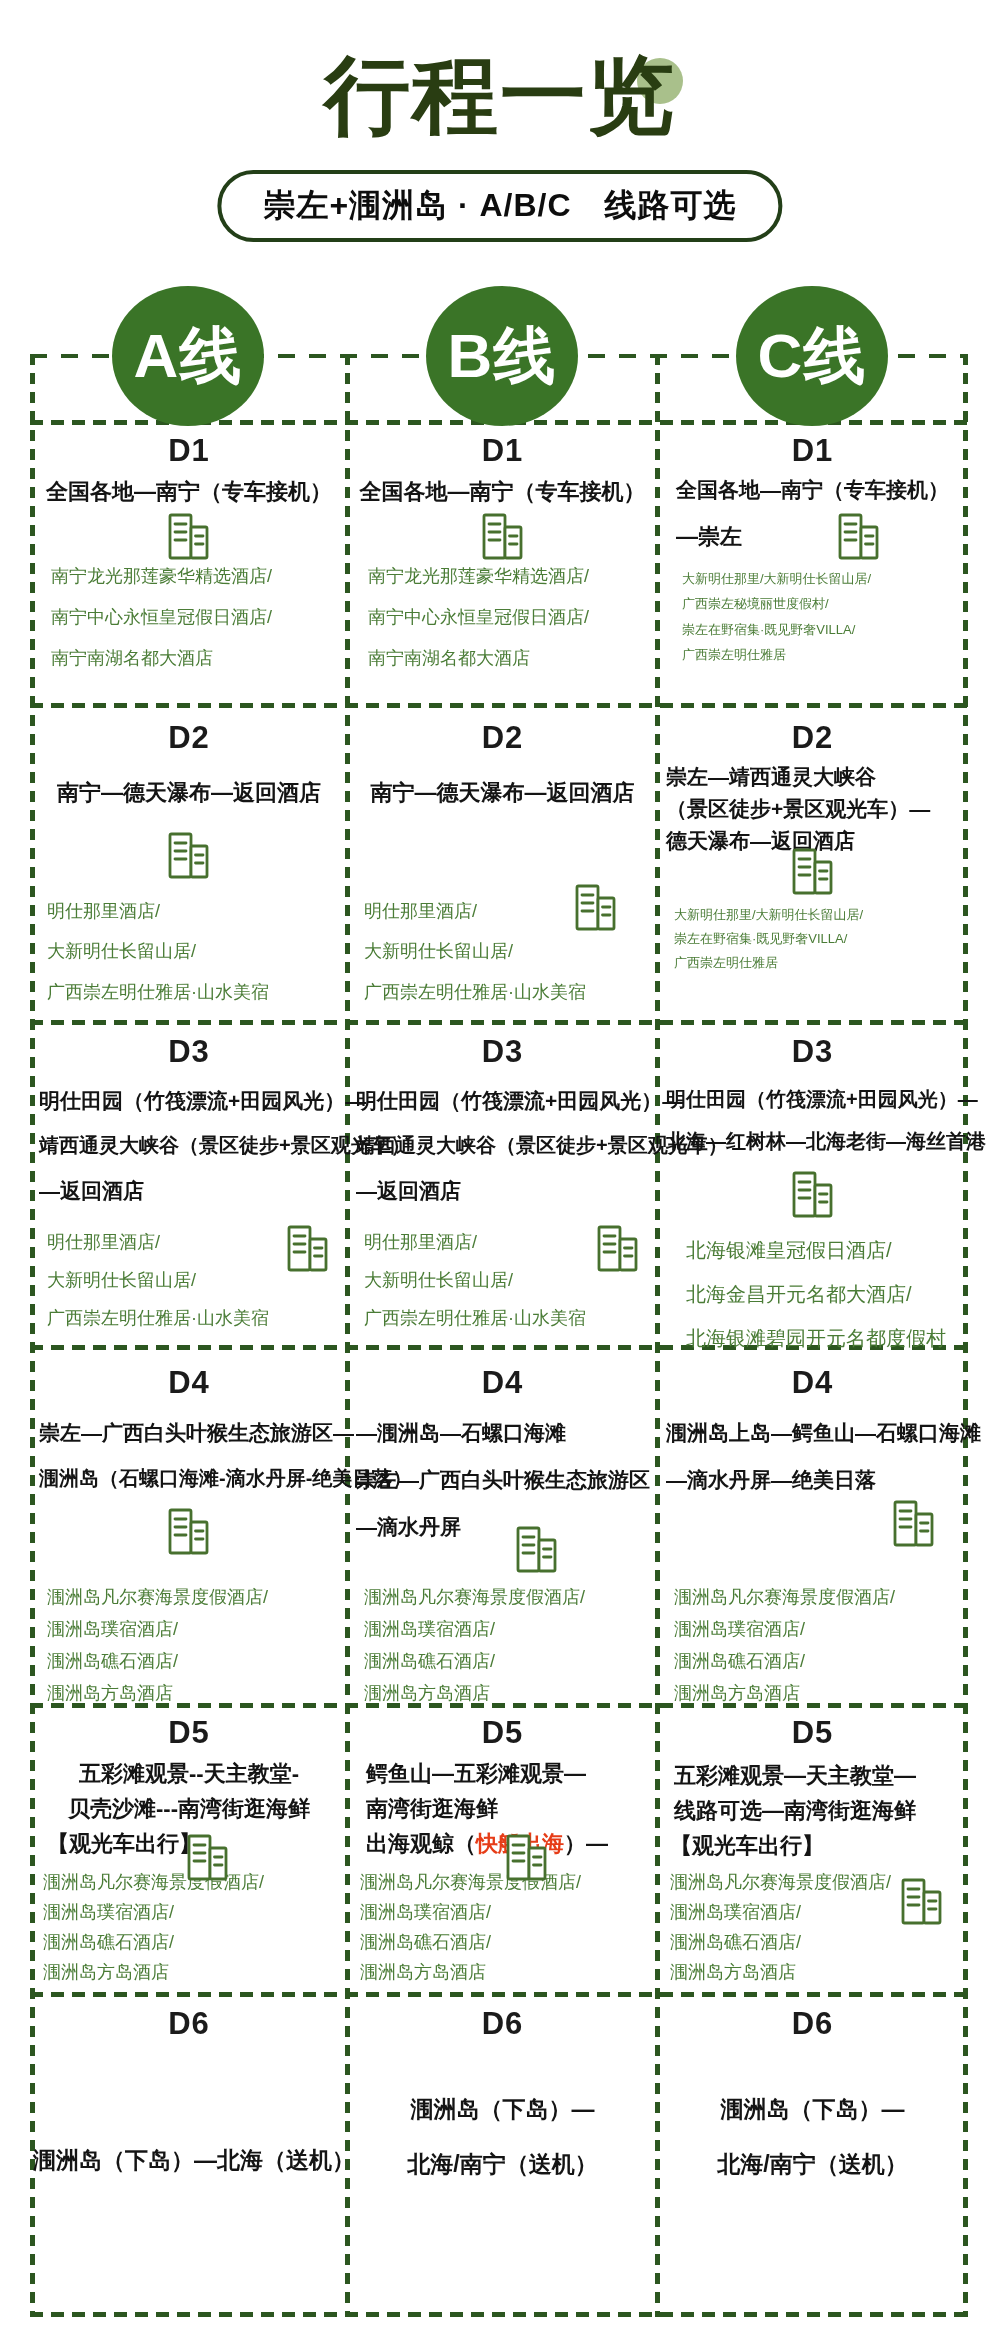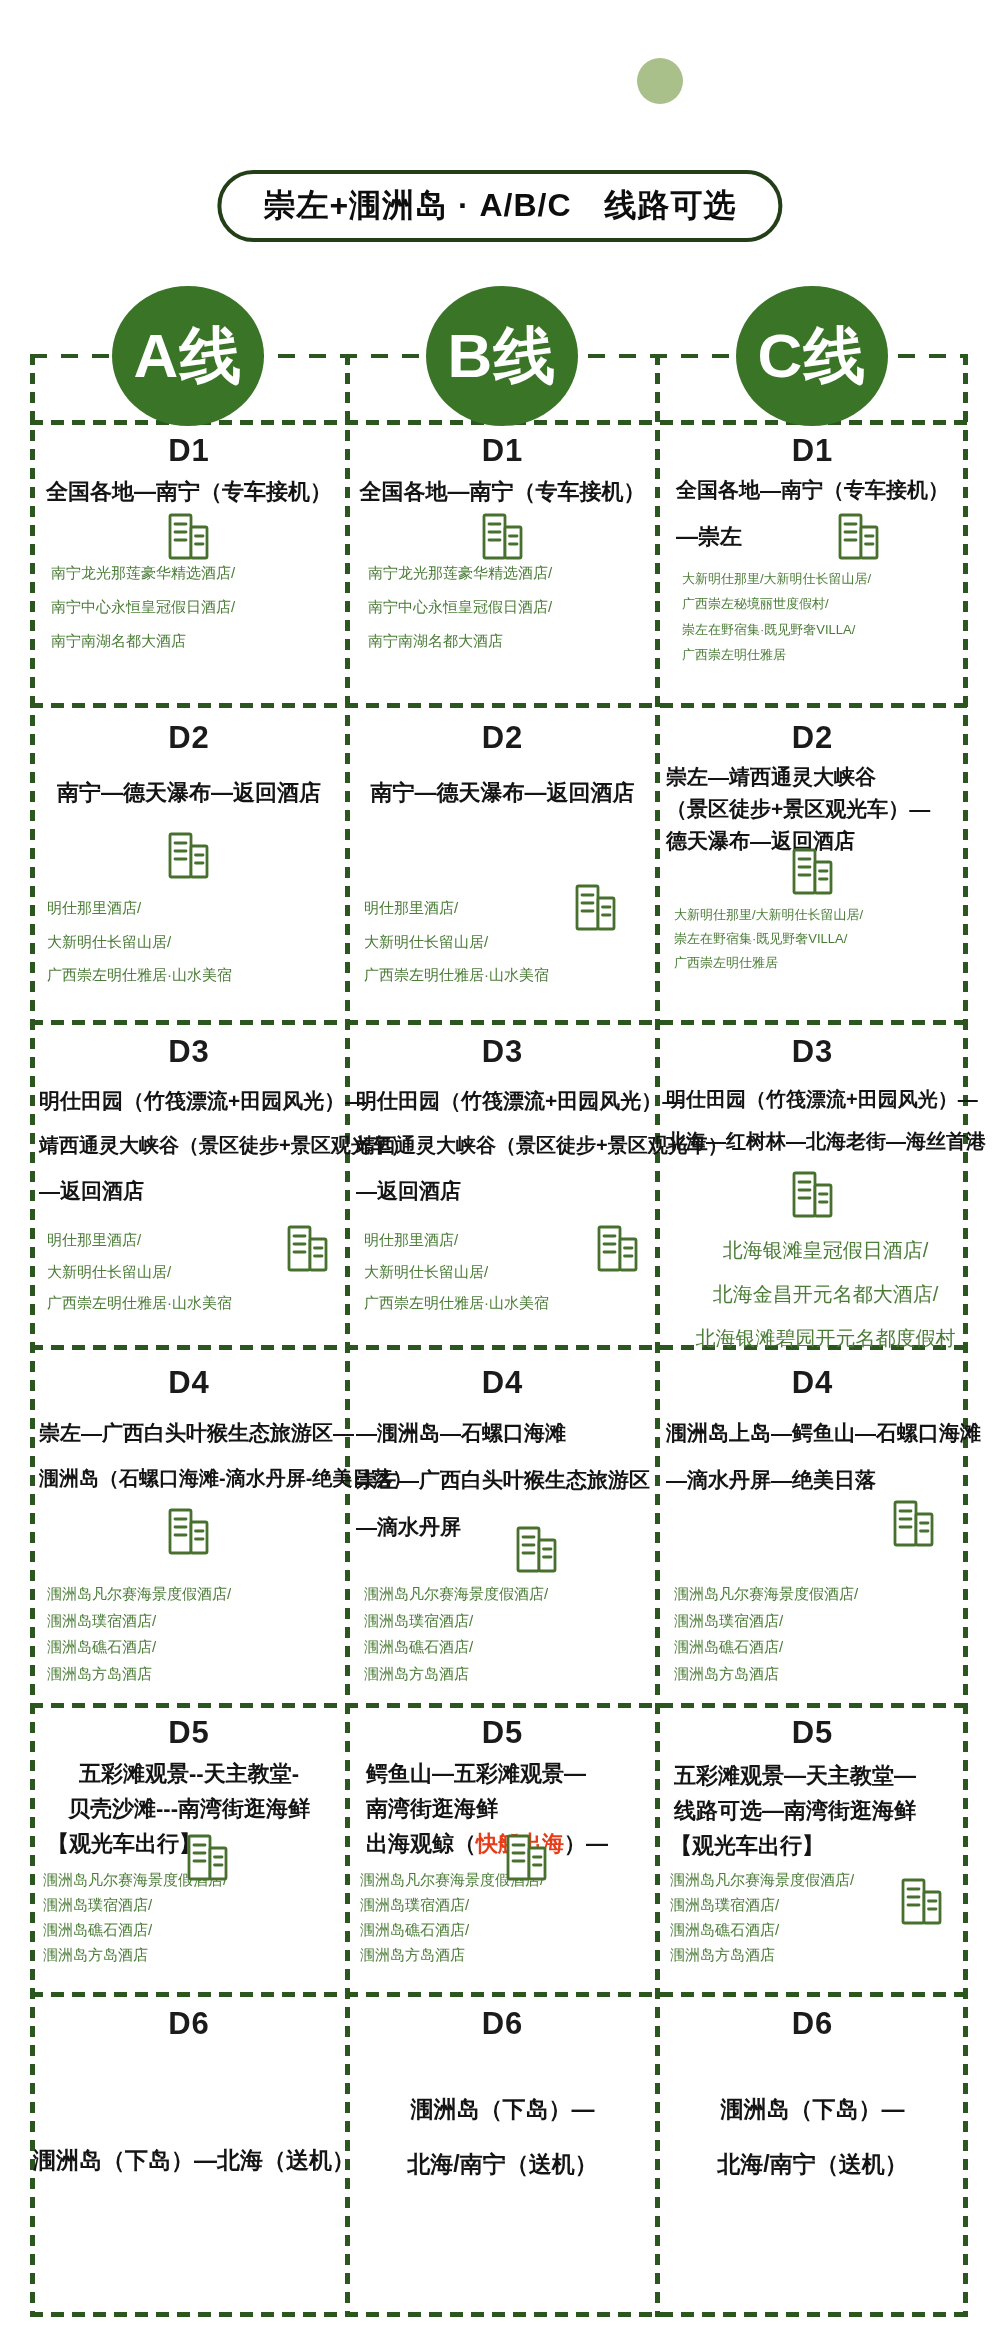--- a/index.html
+++ b/index.html
@@ -37,37 +37,38 @@
   .itins.lh15{line-height:1.52;} .itins.lh16{line-height:1.59;}
   .itins.lh21{line-height:2.19;} .itins.lh22{line-height:2.24;} .itins.lh24{line-height:2.4;}
   .iline{font-size:22px;font-weight:700;color:#141414;white-space:nowrap;line-height:inherit;}
   .iline.sz21{font-size:21px;} .iline.sz20{font-size:20px;} .iline.sz23{font-size:23px;}
   .center{text-align:center;}
   .pl6{padding-left:6px;}  .pl10{padding-left:10px;} .pl14{padding-left:14px;}
   .pl16{padding-left:16px;}.pl18{padding-left:18px;} .pl22{padding-left:22px;}
   .pl26{padding-left:26px;}
   .red{color:#e63c17;}
 
-  .hotels{position:absolute;left:0;right:0;font-size:15px;line-height:2.28;}
+  .hotels{position:absolute;left:0;right:0;font-size:18px;line-height:2.28;}
   .hotels.hsm{font-size:13px;} .hotels.h20{font-size:20px;}
   .hotels.lh17{line-height:1.67;} .hotels.lh18{line-height:1.78;}
   .hotels.lh19{line-height:1.95;} .hotels.lh20{line-height:2.1;}
-  .hotels.lh22b{line-height:2.2;text-align:center;} .hotels.lh23{line-height:2.24;}
+  .hotels.lh22b{line-height:2.2;} .hotels.lh23{line-height:2.24;}
   .hotel{color:#4a7c36;white-space:nowrap;line-height:inherit;font-size:inherit;}
 
   .hicon{position:absolute;width:58px;height:52px;z-index:3;}
   .hicon.flow{left:50%;transform:translateX(-50%);}
   .hicon svg{display:block;}
 </style>
 </head>
 <body>
 
 <div class="page">
 
   <div class="sage-circle"></div>
+  <div class="title">行程一览</div>
   <div class="badge">崇左+涠洲岛 · A/B/C　线路可选</div>
 
   <div class="hline thin" style="top:354px"></div>
   <div class="hline" style="top:420px"></div>
   <div class="hline" style="top:703px"></div>
   <div class="hline" style="top:1020px"></div>
   <div class="hline" style="top:1345px"></div>
   <div class="hline" style="top:1703px"></div>
   <div class="hline" style="top:1992px"></div>
   <div class="hline" style="top:2312px"></div>

